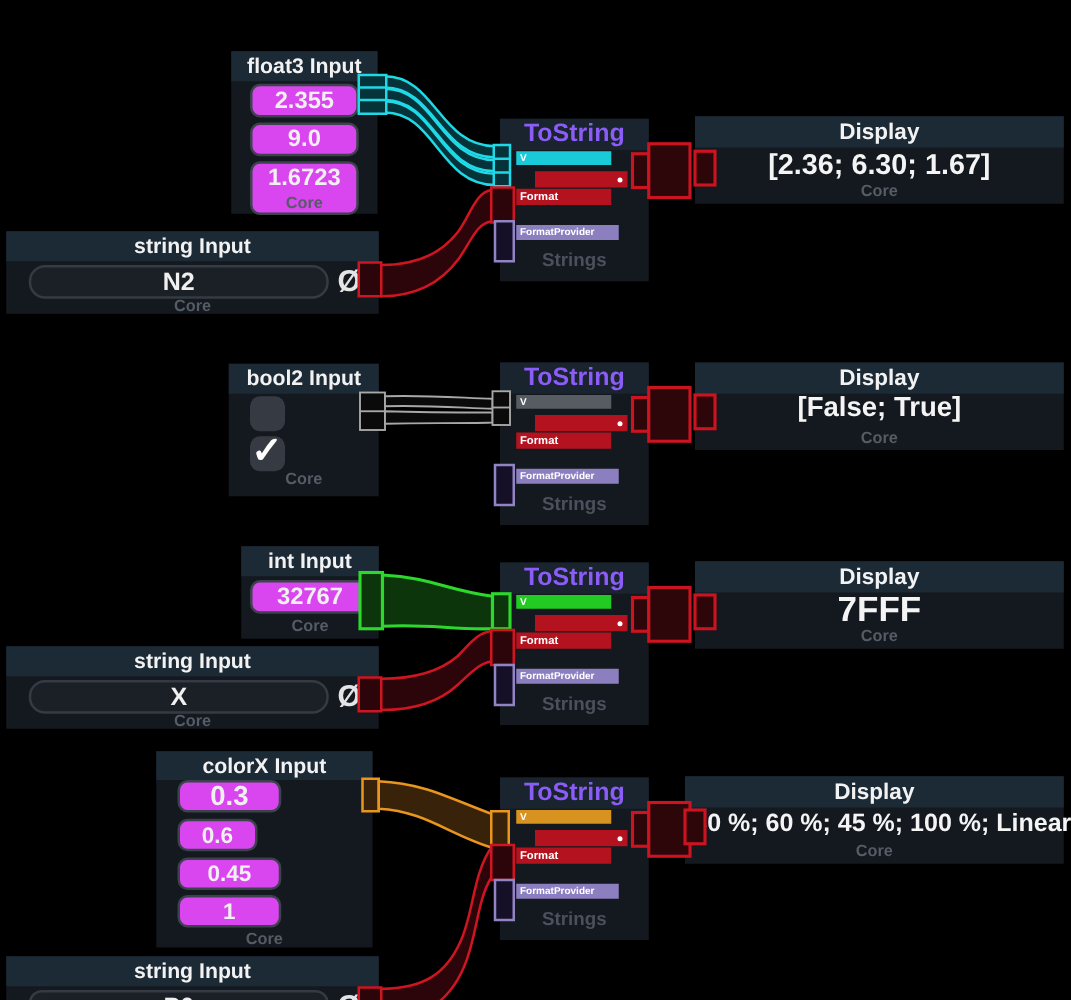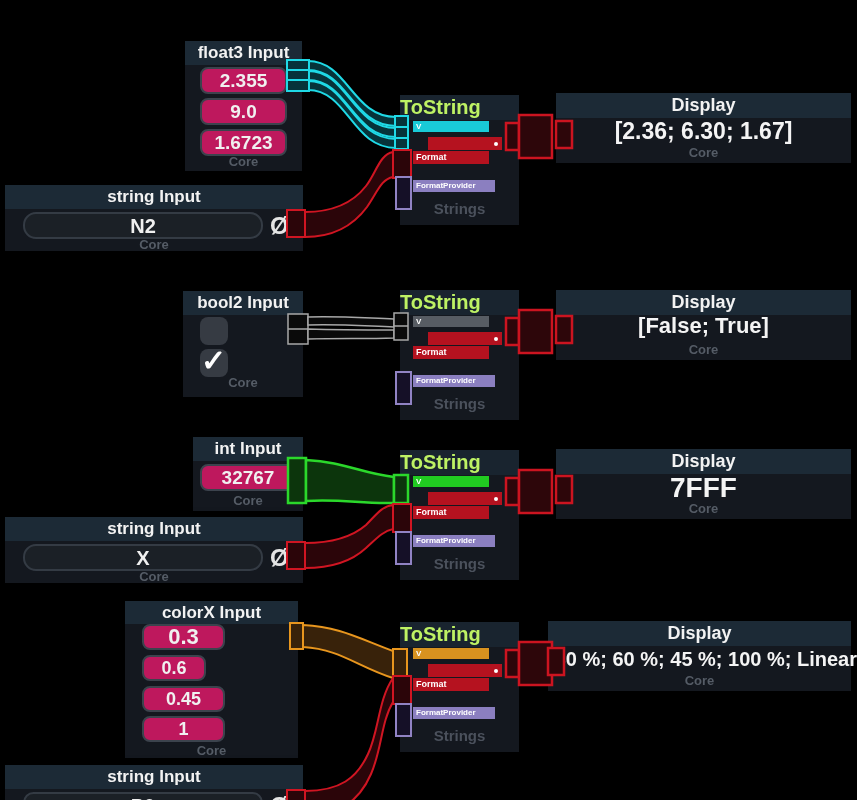--- a/index.html
+++ b/index.html
@@ -2,30 +2,30 @@
 <html><head>
 <meta charset="utf-8">
 <style>
   html,body{margin:0;padding:0;background:#000;}
   #canvas{position:relative;width:857px;height:800px;background:#000;overflow:hidden;
           font-family:"Liberation Sans",sans-serif;font-weight:bold;color:#f0f0f0;margin-top:37px;}
   .node{position:absolute;background:#14181f;box-shadow:0 5px 10px rgba(0,0,0,0.85);}
   .node-header{background:#1c2a36;color:#f2f2f2;text-align:center;font-size:17px;
                height:24px;line-height:24px;white-space:nowrap;}
   .cat{position:absolute;left:0;right:0;text-align:center;color:#555c66;font-size:13px;}
-  .vbox{position:absolute;background:#be185d;border:2px solid #3c434d;border-radius:8px;
+  .vbox{position:absolute;background:#d946ef;border:2px solid #3c434d;border-radius:8px;
         text-align:center;color:#f0f0f0;font-size:19px;box-sizing:border-box;}
   .pill{position:absolute;background:#1b2026;border:2px solid #343b44;border-radius:13px;
         text-align:center;color:#f0f0f0;font-size:20px;box-sizing:border-box;}
   .nullsym{position:absolute;color:#e4e4e4;font-size:24px;line-height:26px;}
   .checkbox{position:absolute;width:28px;height:28px;background:#363b43;border-radius:8px;}
   .checkmark{position:absolute;color:#ffffff;font-size:30px;line-height:28px;left:1px;top:-2px;}
   .swatch{position:absolute;}
   
-  .ts-header{background:#19242f;color:#bef264;font-size:20px;
+  .ts-header{background:#19242f;color:#8b5cf6;text-align:center;font-size:20px;
              height:25px;line-height:25px;}
   .pin-bar{position:absolute;height:11px;font-size:8px;line-height:11px;color:#fff;
            padding-left:3px;box-sizing:border-box;white-space:nowrap;overflow:visible;}
   .pin-red{background:#b5121f;}
   .pin-purple{background:#8b7fc0;}
   .v-cyan{background:#19cbd8;}
   .v-gray{background:#575c63;}
   .v-green{background:#21cb21;}
   .v-orange{background:#d8921f;}
   .out-dot{position:absolute;right:4px;top:5px;width:4px;height:4px;border-radius:50%;background:#fff;}
@@ -36,21 +36,21 @@
 </style>
 </head>
 <body>
 
 <div id="canvas">
 
   <div class="node" style="left:185px;top:4px;width:117px;height:130px">
     <div class="node-header">float3 Input</div>
     <div class="vbox" style="left:15px;top:26px;width:87px;height:27px;line-height:23px">2.355</div>
     <div class="vbox" style="left:15px;top:57px;width:87px;height:27px;line-height:23px">9.0</div>
-    <div class="vbox" style="left:15px;top:88px;width:87px;height:27px;line-height:23px">1.6723</div>
+    <div class="vbox" style="left:15px;top:88px;width:87px;height:43px;line-height:23px">1.6723</div>
     <div class="cat" style="top:113px">Core</div>
   </div>
 
   <div class="node" style="left:5px;top:148px;width:298px;height:66px">
     <div class="node-header">string Input</div>
     <div class="pill" style="left:18px;top:27px;width:240px;height:27px;line-height:24px">N2</div>
     <div class="nullsym" style="left:265px;top:28px">Ø</div>
     <div class="cat" style="top:52px">Core</div>
   </div>
 

